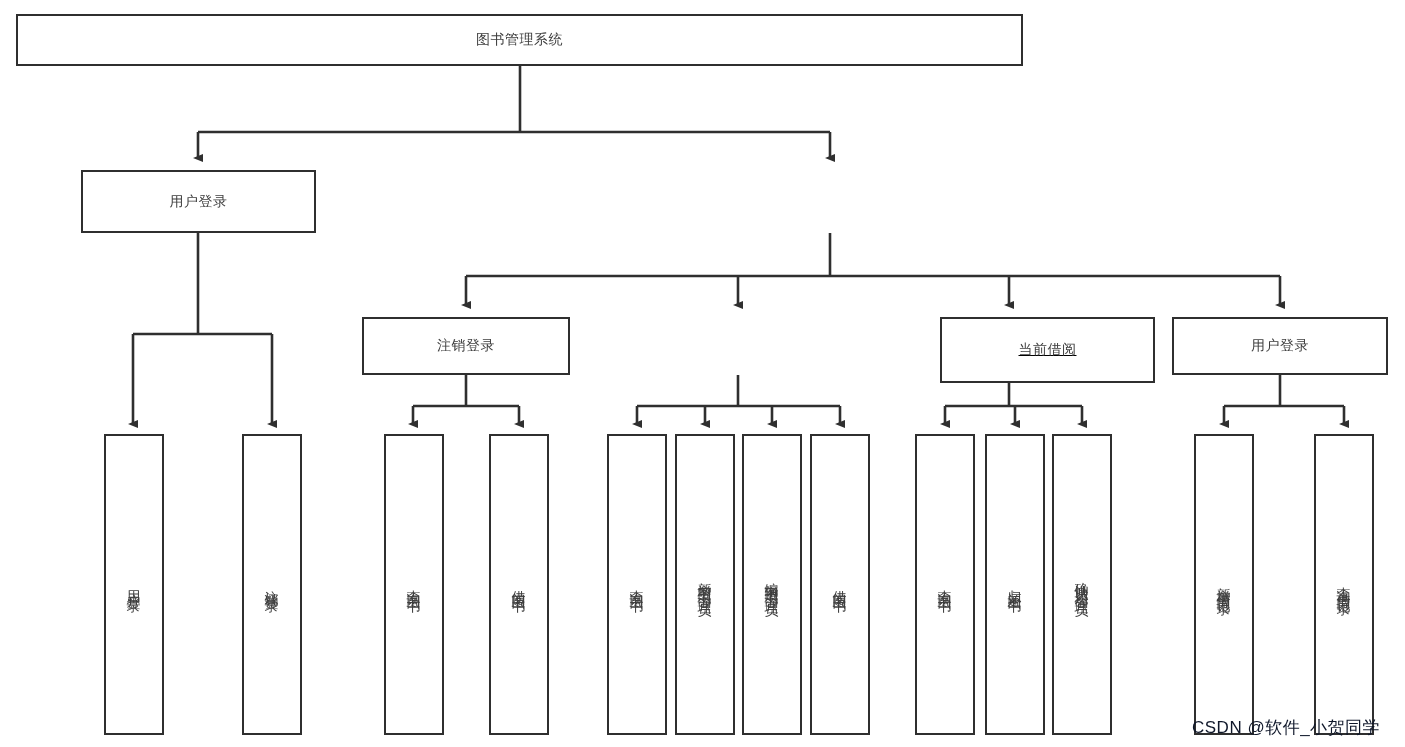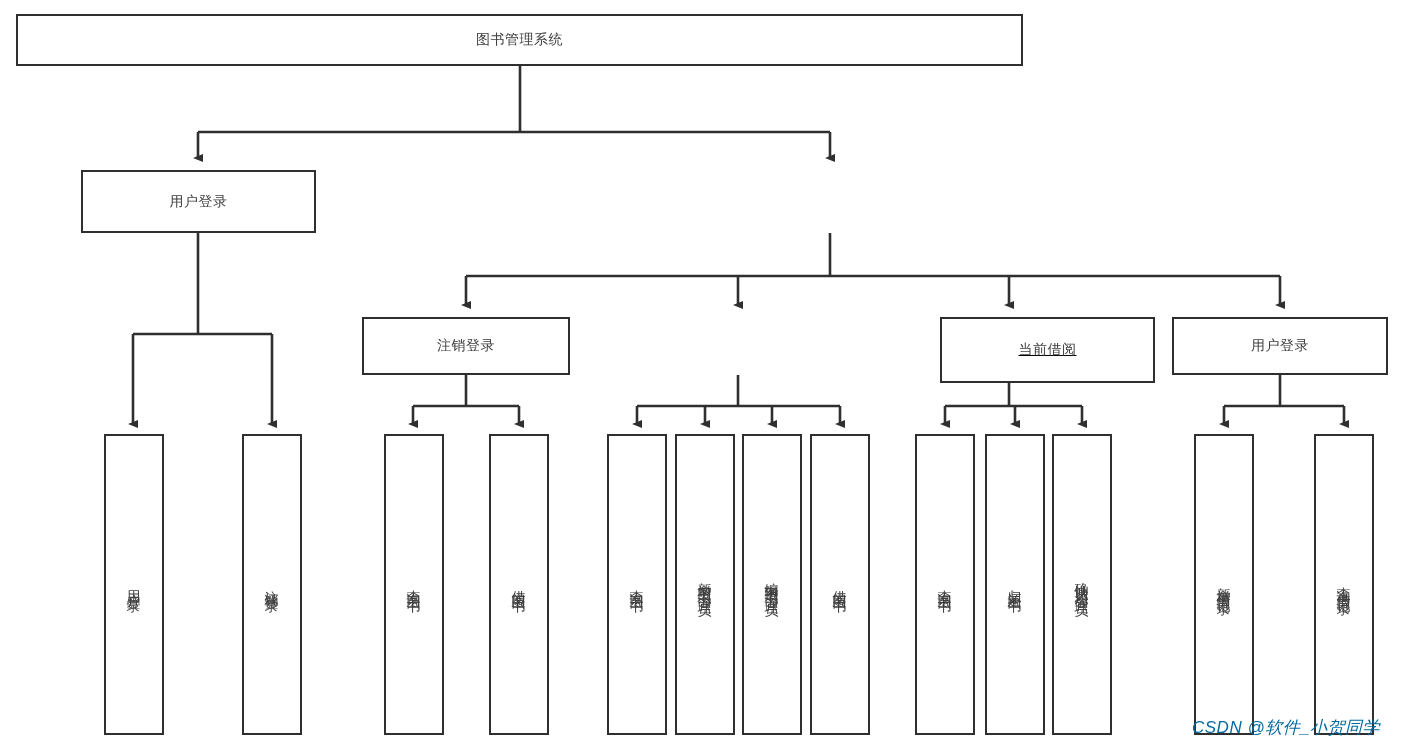--- a/index.html
+++ b/index.html
@@ -47,26 +47,25 @@
     text-orientation: upright;
     letter-spacing: 3px;
     line-height: 1.0;
   }
   .node.vertical {
     align-items: center;
     justify-content: center;
   }
   .watermark {
     position: absolute;
-    color: #0369a1;
+    color: #0f172a;
     font-size: 17px;
     letter-spacing: 0.5px;
     white-space: nowrap;
     z-index: 3;
-    font-style: italic;
   }
 </style>
 </head>
 <body>
 
 <div id="canvas">
 
   <svg id="edges" viewBox="0 0 1405 747" xmlns="http://www.w3.org/2000/svg">
     <defs>
       <marker id="arrow" markerWidth="10" markerHeight="10" refX="5" refY="5" orient="auto" markerUnits="userSpaceOnUse">

